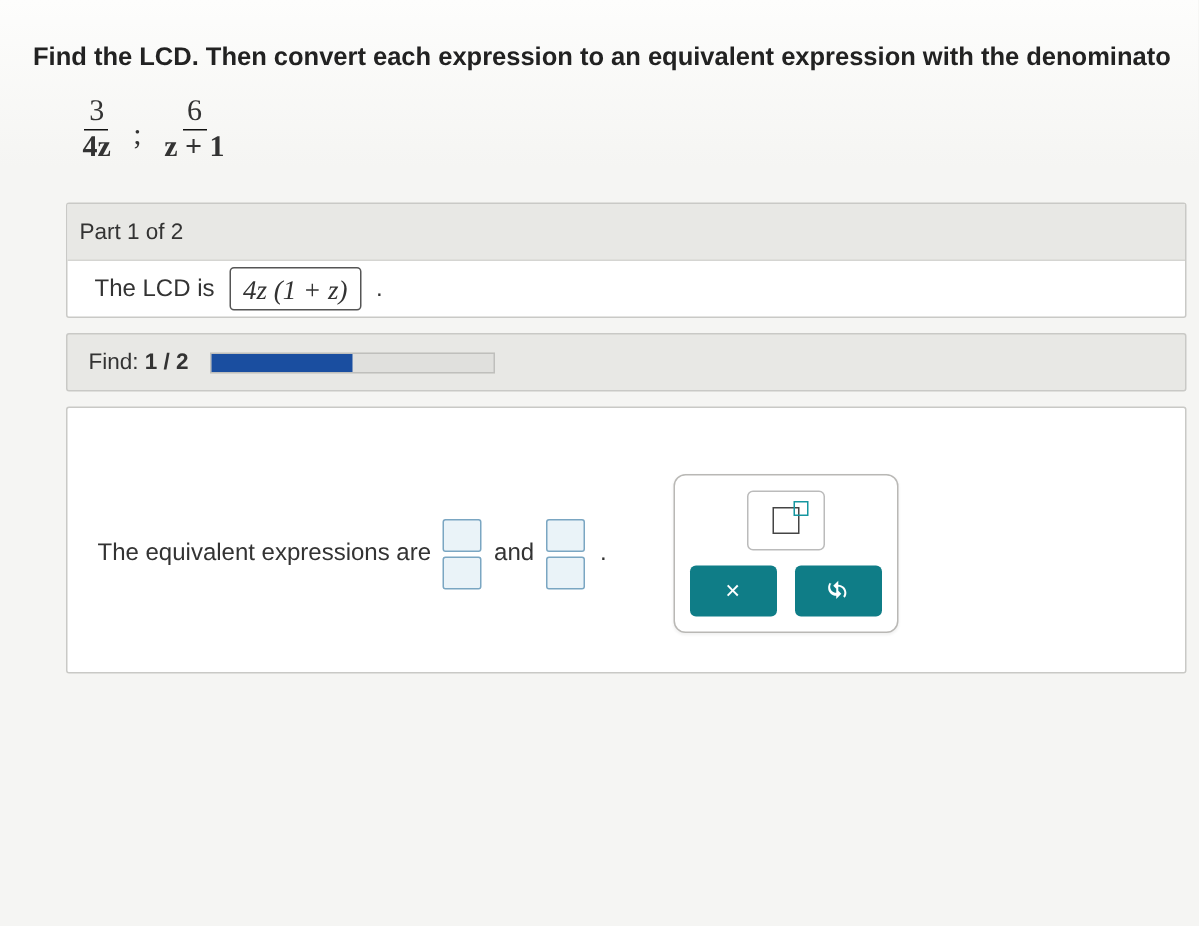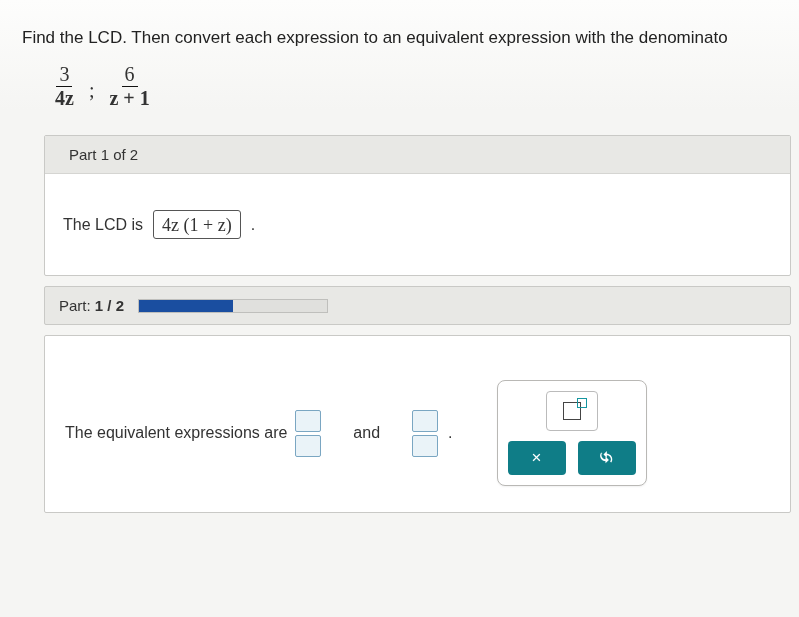--- a/index.html
+++ b/index.html
@@ -15,20 +15,21 @@
     padding: 28px 0 0 18px;
     background: linear-gradient(180deg, #fdfdfc 0%, #f5f5f3 18%);
     height: 100%;
   }
   .question-text {
     font-size: 17px;
     color: #222;
     margin-bottom: 16px;
     padding-left: 4px;
     white-space: nowrap;
+    font-weight: bold;
   }
   .math-row {
     display: flex;
     align-items: center;
     gap: 8px;
     padding-left: 34px;
     margin-bottom: 26px;
     font-family: "Times New Roman", serif;
     font-size: 20px;
   }
@@ -44,26 +45,26 @@
 
   .panel {
     margin: 0 8px 10px 26px;
     border: 1px solid #c9c9c6;
     background: #fff;
     border-radius: 2px;
   }
   .panel-header {
     background: #e8e8e5;
     border-bottom: 1px solid #d5d5d2;
-    padding: 10px 24px;
+    padding: 10px 8px;
     font-size: 15px;
     color: #333;
   }
   .panel-body {
-    padding: 36px 18px;
+    padding: 4px 18px;
     font-size: 16px;
     color: #333;
     display: flex;
     align-items: center;
     gap: 6px;
   }
   .boxed {
     display: inline-flex;
     align-items: center;
     border: 1.3px solid #555;
@@ -111,21 +112,21 @@
     gap: 3px;
     align-items: center;
   }
   .ans-slot {
     width: 26px;
     height: 22px;
     border: 1px solid #7aa6c2;
     background: #eaf3f8;
     border-radius: 2px;
   }
-  .and-text { margin: 0 24px; }
+  .and-text { margin: 0 0; }
   .period { margin-left: 2px; }
   .toolbox {
     margin-left: 36px;
     border: 1.3px solid #b9b8b5;
     border-radius: 8px;
     padding: 10px 10px 10px;
     background: #fff;
     display: flex;
     flex-direction: column;
     align-items: center;
@@ -181,29 +182,29 @@
       <span class="num">6</span>
       <span class="den">z + 1</span>
     </span>
   </div>
 
   <div class="panel">
     <div class="panel-header">Part 1 of 2</div>
     <div class="panel-body">
       <span>The LCD is</span>
       <span class="boxed">
-        <span style="">4z (1 + z)</span>
+        <span style="font-style:italic;">4z (1 + z)</span>
       </span>
       <span>.</span>
     </div>
   </div>
 
   <div class="progress-bar-wrap">
     <span>
-      <span>Part: </span><b>1</b><b> / </b><b>2</b>
+      <span>Find: </span><b>1</b><b> / </b><b>2</b>
     </span>
     <div class="progress-track">
       <div class="progress-fill" style="width: 50%;"></div>
     </div>
   </div>
 
   <div class="panel">
     <div class="part2-body">
       <span>The equivalent expressions are</span>
 

